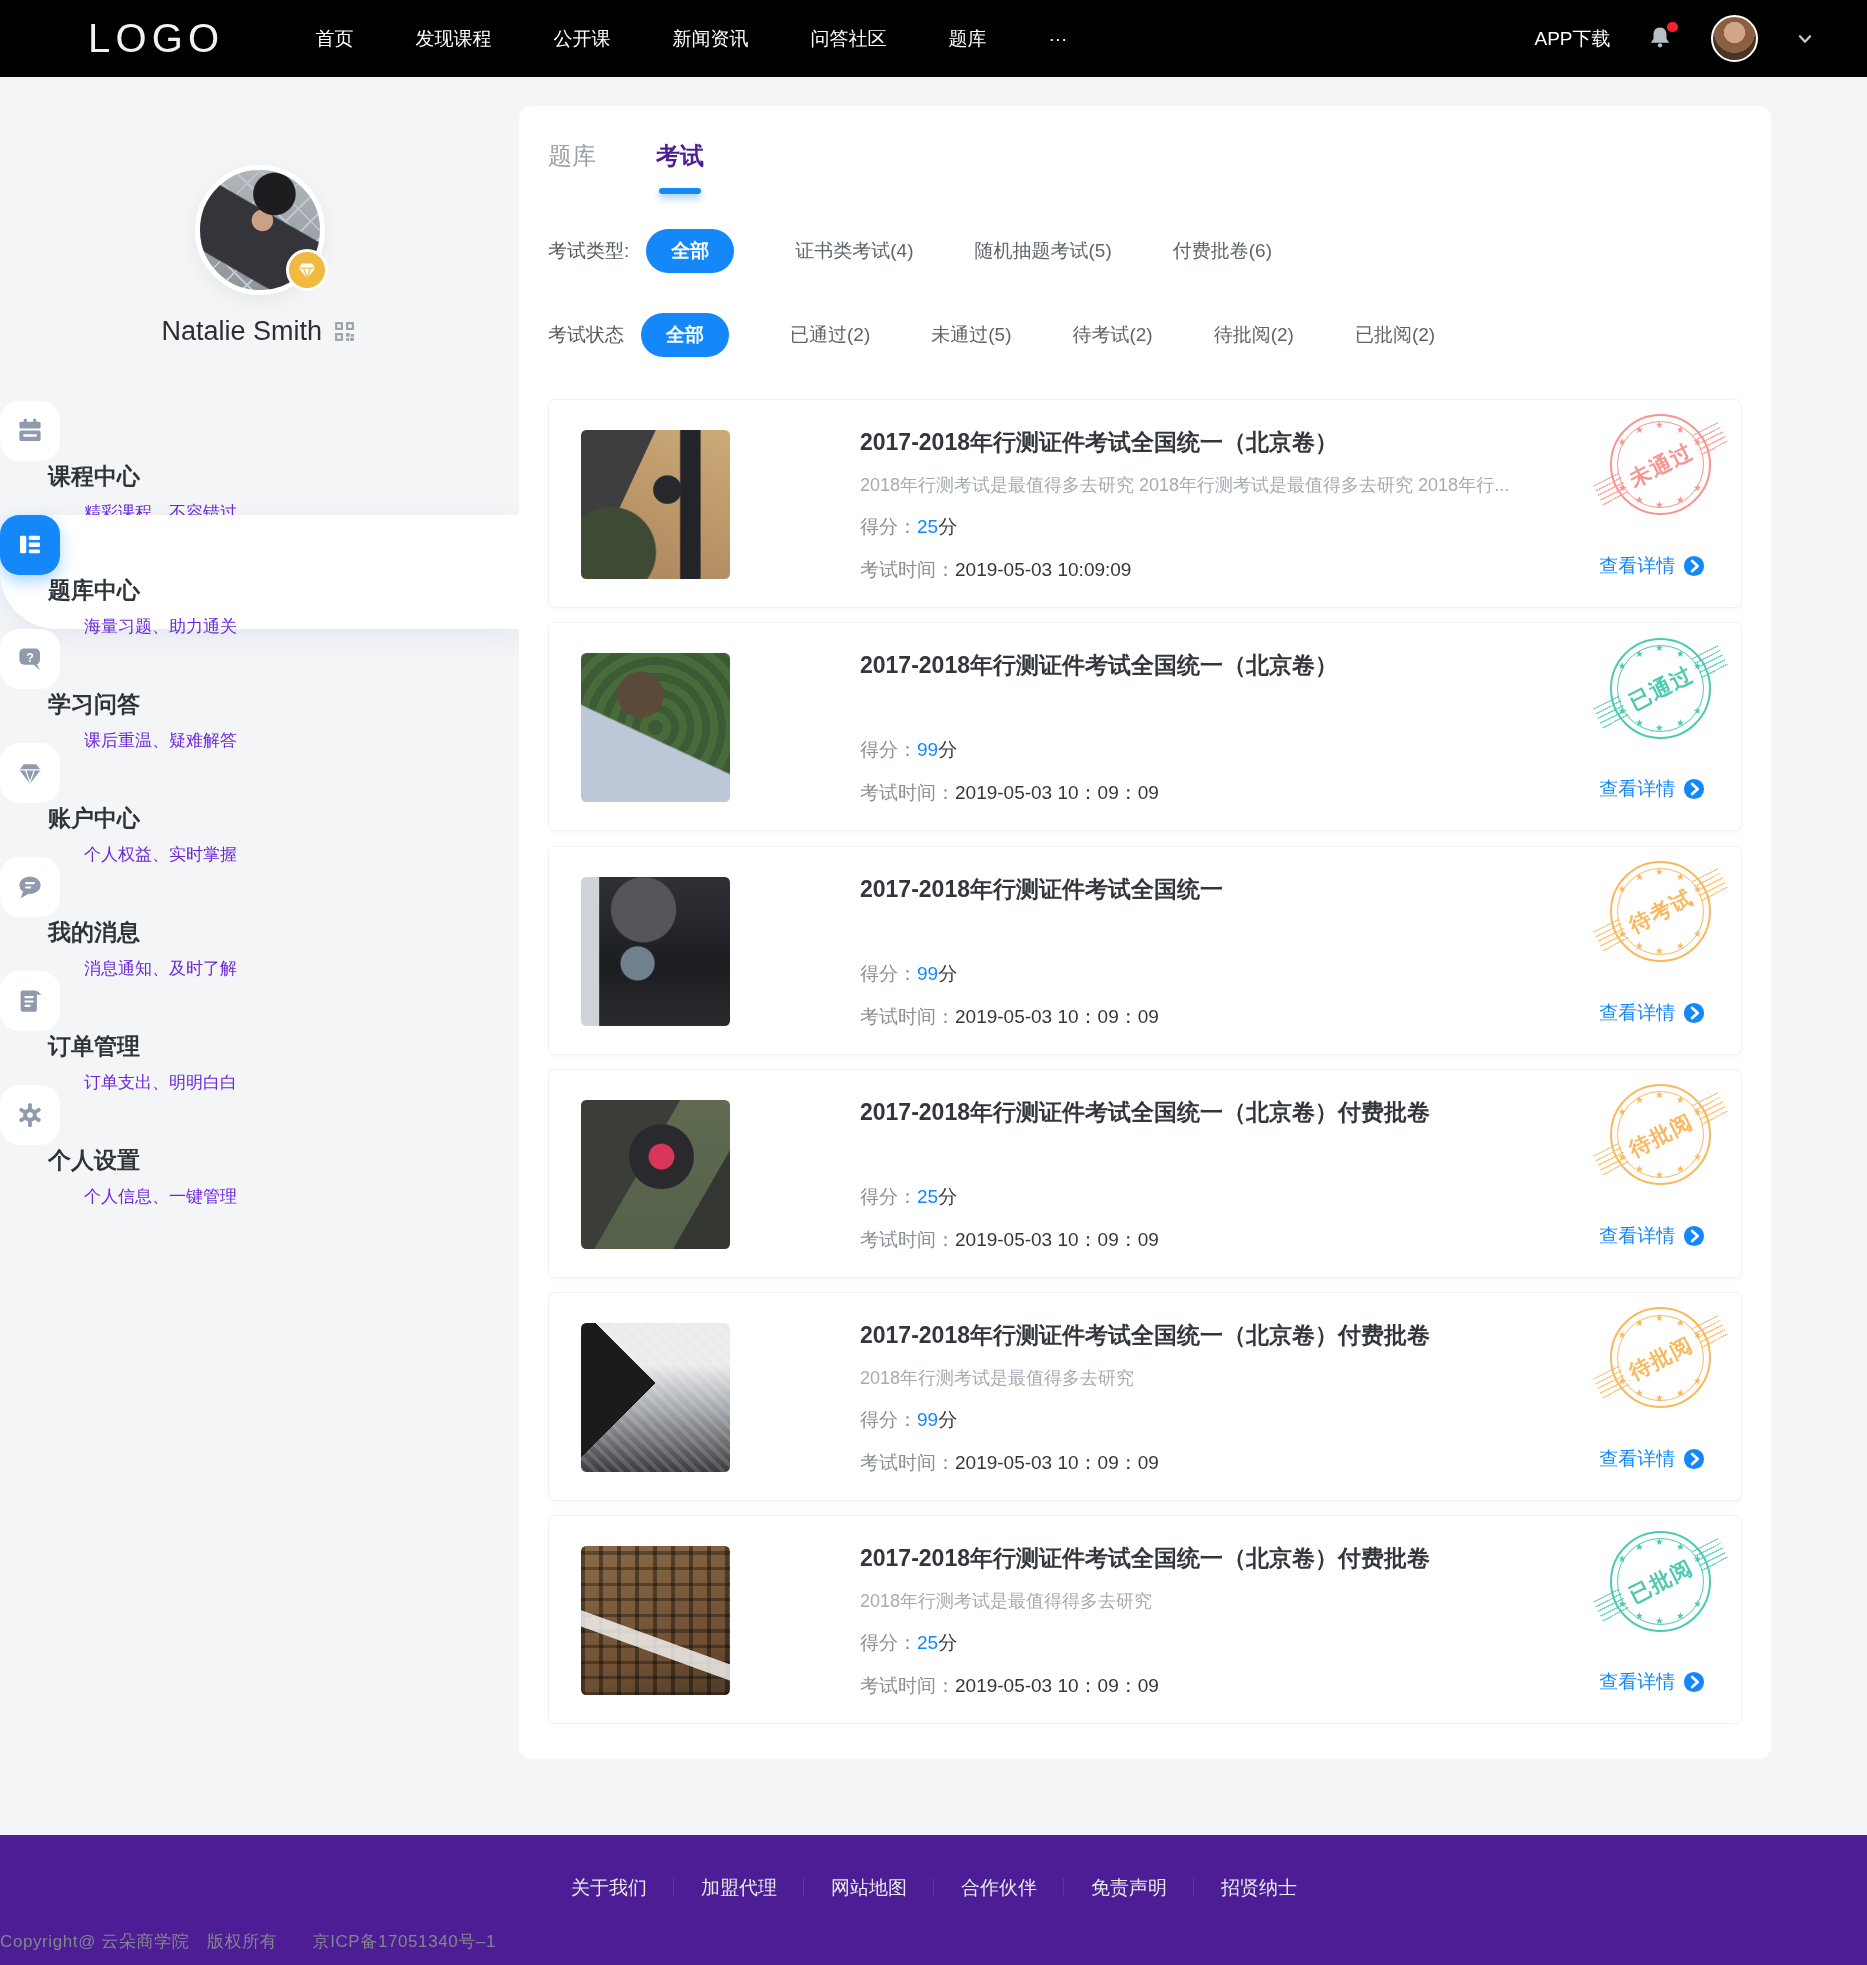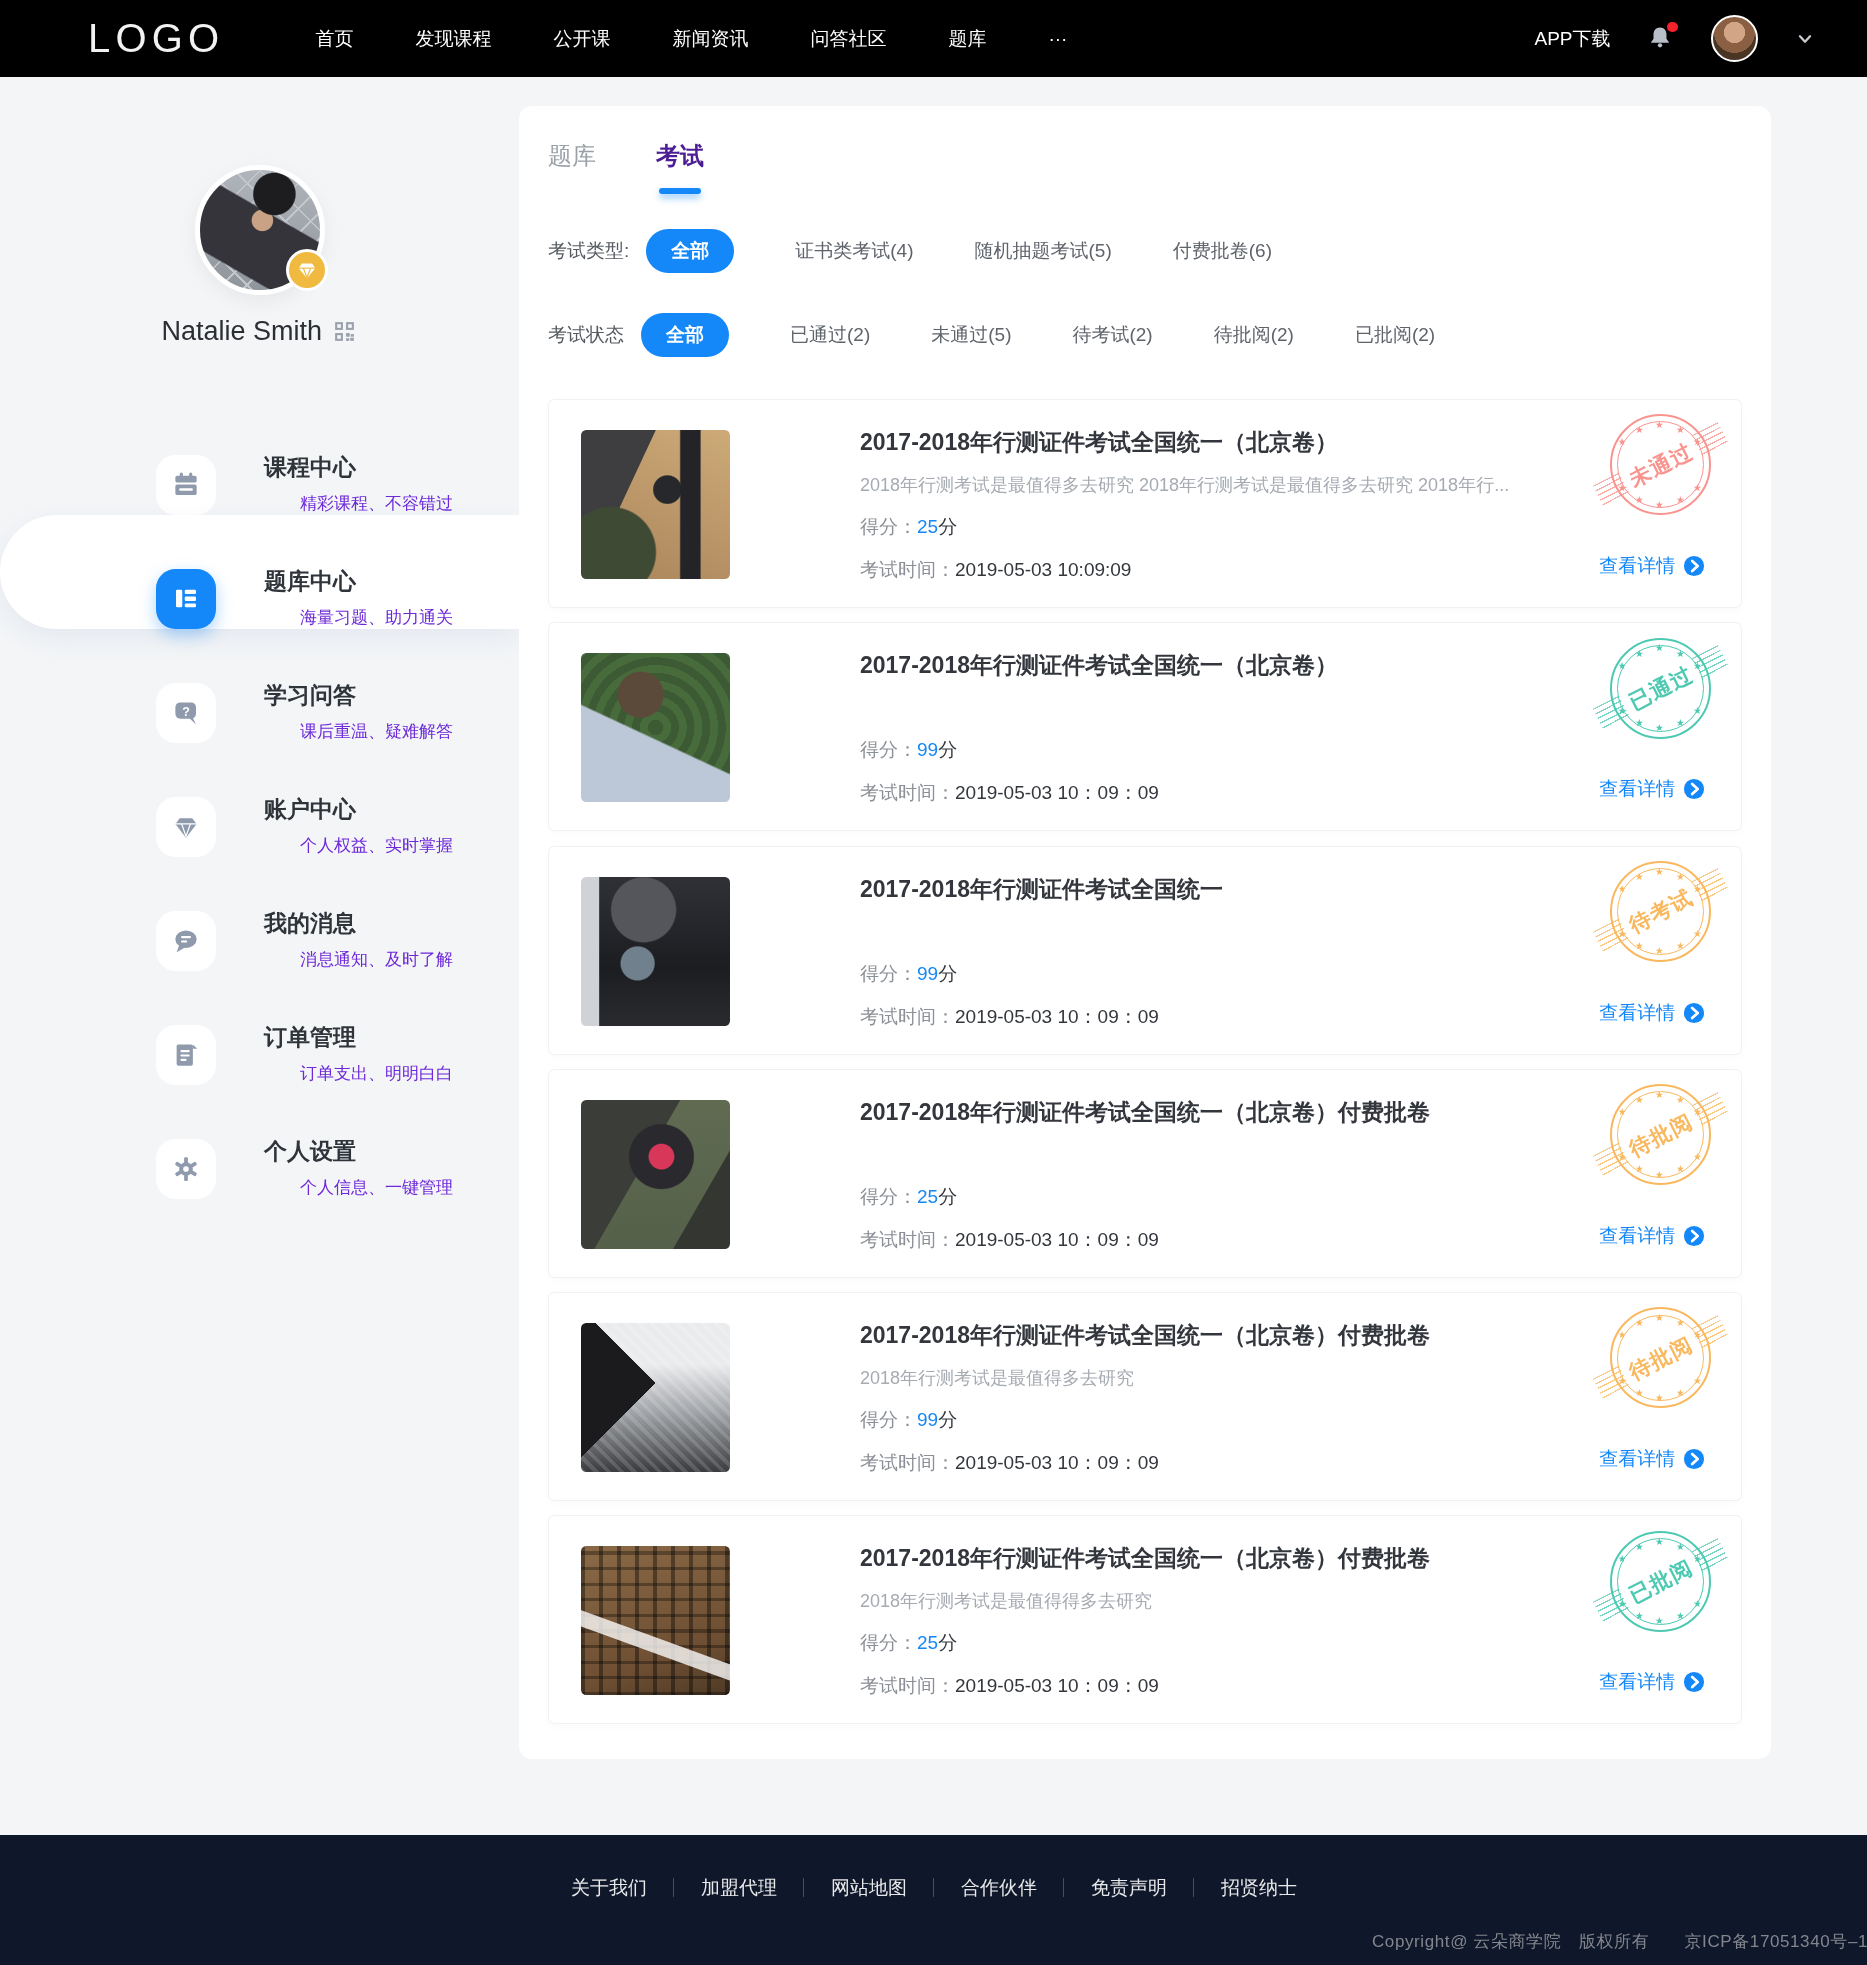--- a/index.html
+++ b/index.html
@@ -36,21 +36,21 @@
       repeating-linear-gradient(-45deg,#c2c6cb 0 1.9px,rgba(0,0,0,0) 1.9px 18px),
       linear-gradient(180deg,#b0b5bb,#8f959c);}
   .vip-badge{position:absolute;right:-3.9px;bottom:3.9px;width:42px;height:42px;border-radius:50%;
     background:#f0b93f;border:3.9px solid #fff;display:flex;align-items:center;justify-content:center;}
   .vip-badge svg{width:22px;height:22px;color:#fff;}
   .profile-name-row{margin-top:21px;display:flex;align-items:center;justify-content:center;gap:10.4px;}
   .profile-name{font-size:27px;color:#2b2e33;}
   .qr-icon{width:25px;height:25px;color:#9aa1ac;cursor:pointer;}
 
   .side-menu{margin-top:54px;list-style:none;}
-  .side-item{position:relative;height:114px;display:flex;align-items:flex-end;padding-left:156px;cursor:pointer;}
+  .side-item{position:relative;height:114px;display:flex;align-items:flex-start;cursor:pointer;flex-direction:column;}
   .side-item.active{background:#fff;border-radius:60px 0 0 60px;box-shadow:0 9px 26px rgba(60,90,150,.08);}
   .side-icon-box{width:60px;height:60px;border-radius:19.5px;background:#fff;display:flex;align-items:center;justify-content:center;flex:0 0 60px;}
   .side-item.active .side-icon-box{background:#1488f8;box-shadow:0 6.5px 15.6px rgba(20,136,248,.35);}
   .side-icon-box svg{width:30px;height:30px;color:#8f9aad;}
   .side-item.active .side-icon-box svg{color:#fff;}
   .side-text{margin-left:48px;text-align:left;}
   .side-title{font-size:23px;color:#2f343b;font-weight:600;}
   .side-sub{font-size:17px;color:#6d28d9;margin-top:9px;margin-left:36px;}
 
   
@@ -123,21 +123,21 @@
     conic-gradient(from 225deg at 50% 40%,#1b1b1d 0 90deg,rgba(0,0,0,0) 90deg),
     repeating-linear-gradient(45deg,rgba(255,255,255,.14) 0 3.9px,rgba(0,0,0,0) 3.9px 9px),
     linear-gradient(180deg,#eaebed 0 28%,#a0a3a7 60%,#3a3b3e);}
   .thumb-building{background:
     linear-gradient(200deg,rgba(0,0,0,0) 58%,rgba(255,255,255,.78) 58.5% 66%,rgba(0,0,0,0) 66.5%),
     repeating-linear-gradient(90deg,rgba(0,0,0,.38) 0 3.9px,rgba(0,0,0,0) 3.9px 18px),
     repeating-linear-gradient(0deg,rgba(0,0,0,.32) 0 3.2px,rgba(0,0,0,0) 3.2px 15.6px),
     linear-gradient(160deg,#8a6a46,#6e4f33 70%,#4e3a26);}
 
   
-  .footer{position:absolute;left:0;top:1758px;width:100%;height:131px;background:#0f172a;text-align:right;}
+  .footer{position:absolute;left:0;top:1758px;width:100%;height:131px;background:#4c1d95;text-align:left;}
   .footer-links{display:flex;justify-content:center;align-items:center;padding-top:40px;}
   .foot-link{color:#e8e9ea;font-size:19px;padding:0 27px;position:relative;cursor:pointer;white-space:nowrap;}
   .foot-link:not(:last-child)::after{content:"";position:absolute;right:0;top:2.6px;width:1.3px;height:19.5px;background:#4a4d53;}
   .copyright{margin-top:28.5px;color:#83868d;font-size:17px;letter-spacing:0.6px;}
 </style>
 </head>
 <body>
 
 <svg width="0" height="0" style="position:absolute" aria-hidden="true">
   <symbol id="calendar-icon" viewBox="0 0 48 48">

